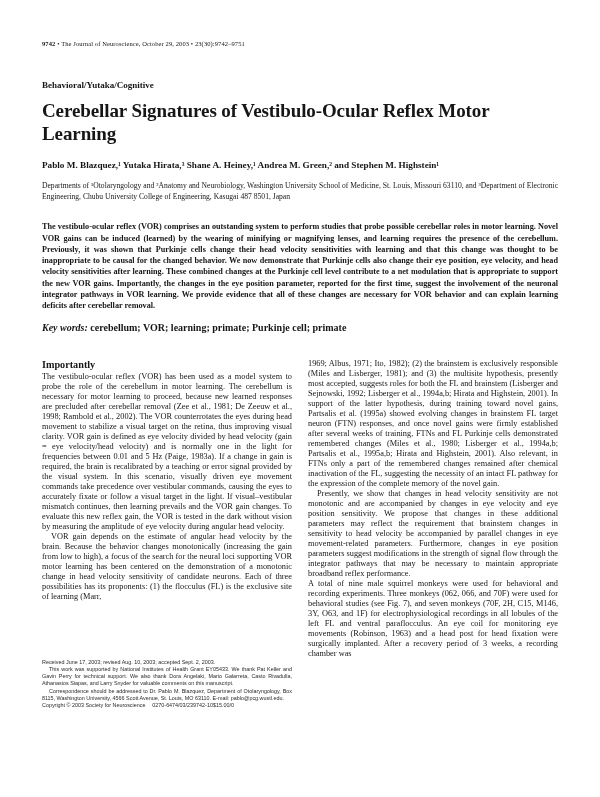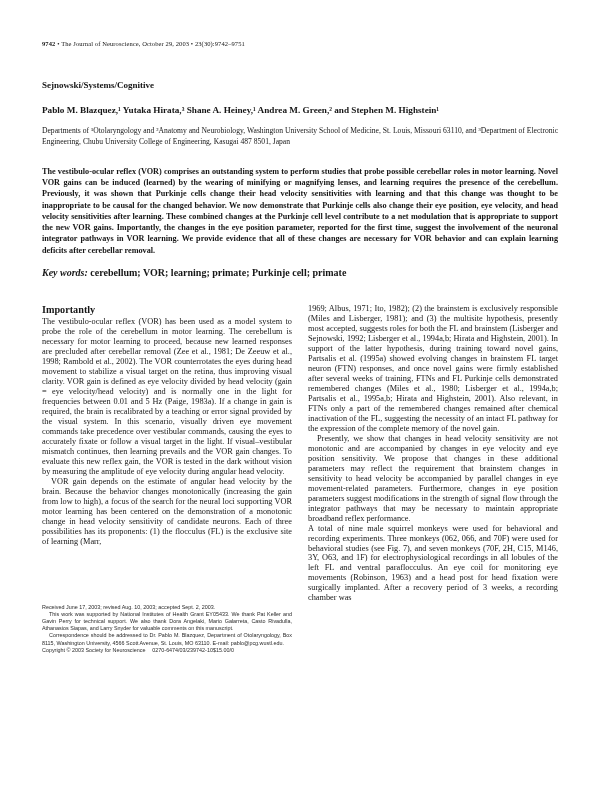--- a/index.html
+++ b/index.html
@@ -114,22 +114,23 @@
 <body>
 
 <div class="page">
 
   <div class="runhead">
     <span class="pgnum">9742</span>
     <span>•</span>
     <span>The Journal of Neuroscience, October 29, 2003 • 23(30):9742–9751</span>
   </div>
 
-  <div class="section-label">Sejnowski/Systems/Cognitive</div>
+  <div class="section-label">Behavioral/Yutaka/Cognitive</div>
 
+  <h1 class="article-title" style="margin:9px 0 0 0;">Cerebellar Signatures of Vestibulo-Ocular Reflex Motor Learning</h1>
 
   <div class="authors">Pablo M. Blazquez,¹ Yutaka Hirata,³ Shane A. Heiney,¹ Andrea M. Green,² and Stephen M. Highstein¹</div>
 
   <div class="affiliations">Departments of ¹Otolaryngology and ²Anatomy and Neurobiology, Washington University School of Medicine, St. Louis, Missouri 63110, and ³Department of Electronic Engineering, Chubu University College of Engineering, Kasugai 487 8501, Japan</div>
 
   <div class="abstract">The vestibulo-ocular reflex (VOR) comprises an outstanding system to perform studies that probe possible cerebellar roles in motor learning. Novel VOR gains can be induced (learned) by the wearing of minifying or magnifying lenses, and learning requires the presence of the cerebellum. Previously, it was shown that Purkinje cells change their head velocity sensitivities with learning and that this change was thought to be inappropriate to be causal for the changed behavior. We now demonstrate that Purkinje cells also change their eye position, eye velocity, and head velocity sensitivities after learning. These combined changes at the Purkinje cell level contribute to a net modulation that is appropriate to support the new VOR gains. Importantly, the changes in the eye position parameter, reported for the first time, suggest the involvement of the neuronal integrator pathways in VOR learning. We provide evidence that all of these changes are necessary for VOR behavior and can explain learning deficits after cerebellar removal.</div>
 
   <div class="keywords">
     <span class="kw-label">Key words:</span>
     <span>cerebellum; VOR; learning; primate; Purkinje cell; primate</span>

